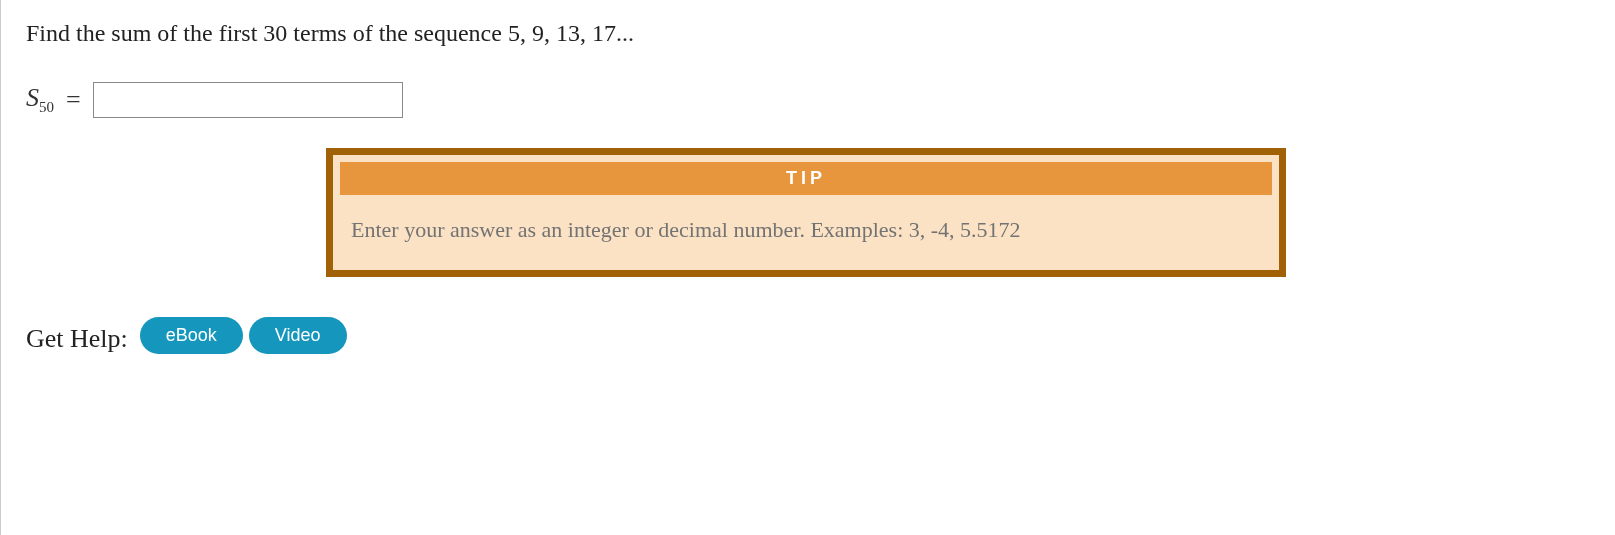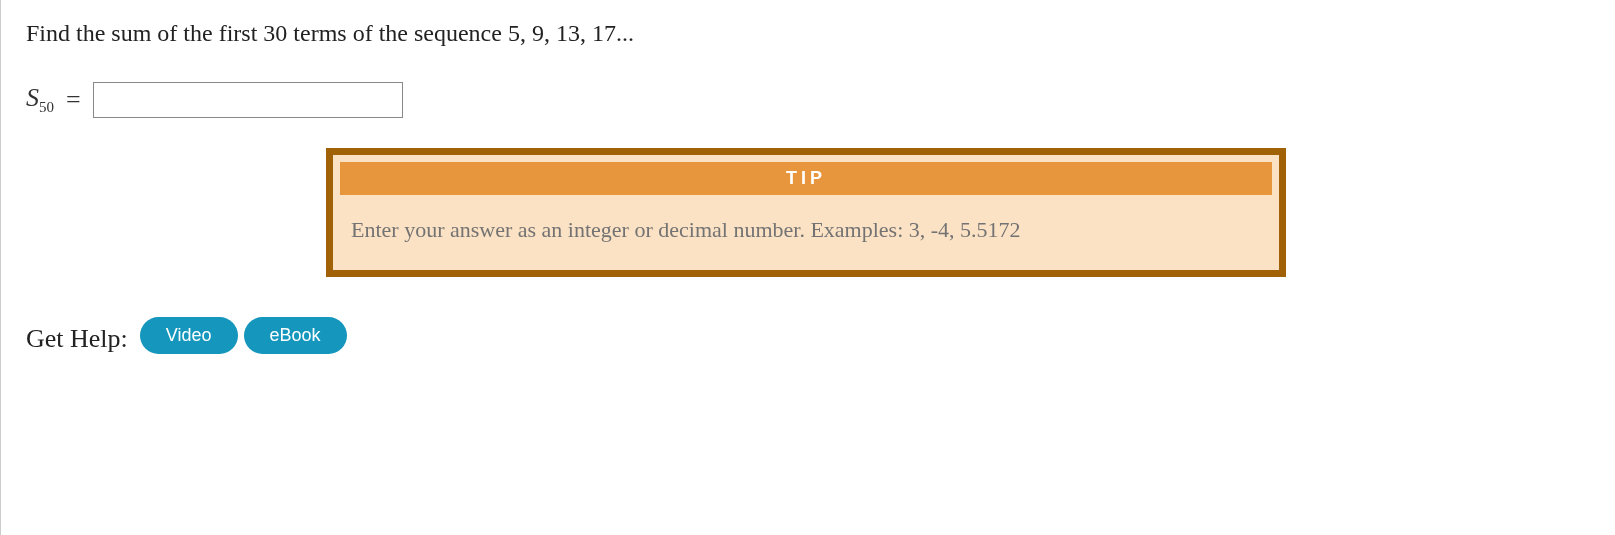--- a/index.html
+++ b/index.html
@@ -109,15 +109,15 @@
 
 <div class="tip-box">
   <div class="tip-header">TIP</div>
   <div class="tip-body">
     <div>Enter your answer as an integer or decimal number. Examples: 3, -4, 5.5172</div>
   </div>
 </div>
 
 <div class="help-row">
   <span class="help-label">Get Help:</span>
+  <button class="pill-button">eBook</button>
   <button class="pill-button">Video</button>
-  <button class="pill-button">eBook</button>
 </div>
 
 </body></html>

